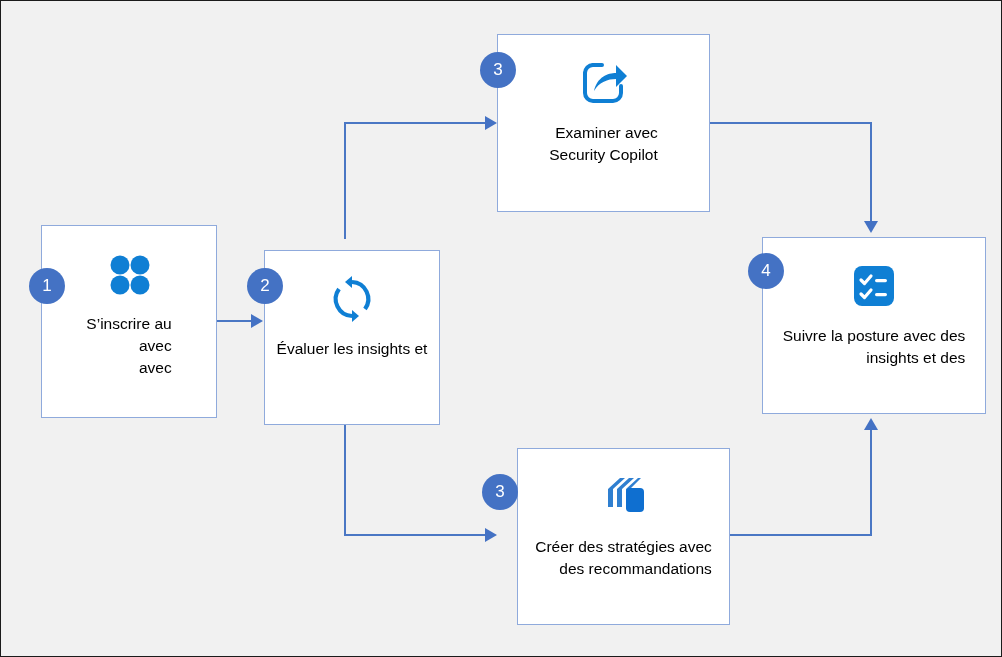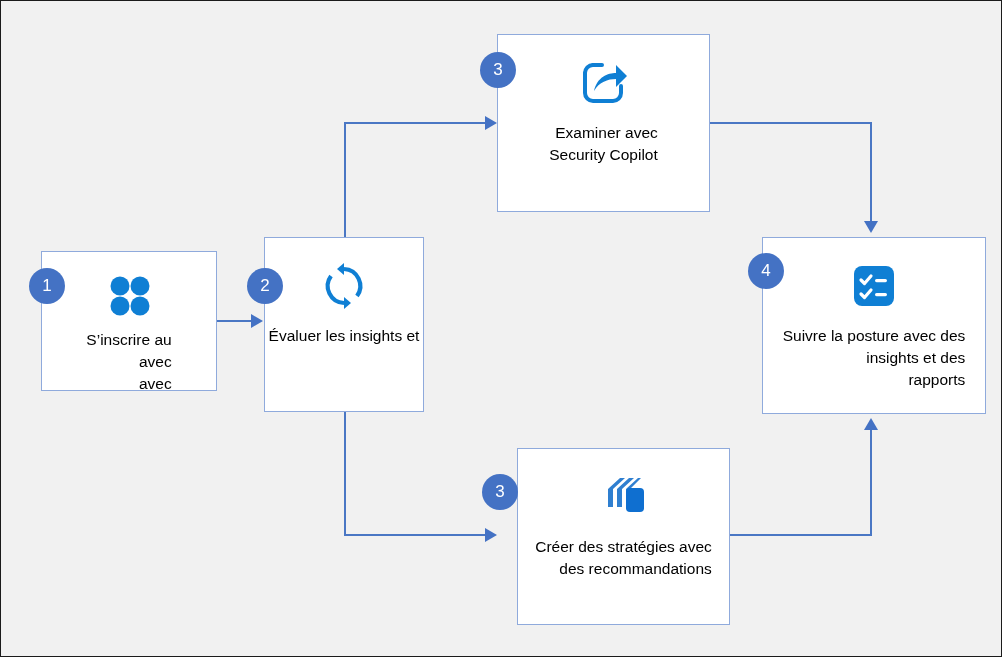--- a/index.html
+++ b/index.html
@@ -122,40 +122,40 @@
   <div class="arrow arrow-right" style="left:484px; top:527px;"></div>
 
   <div class="conn conn-h" style="left:709px; top:121px; width:162px;"></div>
   <div class="conn conn-v" style="left:869px; top:121px; height:100px;"></div>
   <div class="arrow arrow-down" style="left:863px; top:220px;"></div>
 
   <div class="conn conn-h" style="left:709px; top:533px; width:162px;"></div>
   <div class="conn conn-v" style="left:869px; top:429px; height:106px;"></div>
   <div class="arrow arrow-up" style="left:863px; top:417px;"></div>
 
-  <div class="node" style="left:40px; top:250px; width:176px; height:140px;">
+  <div class="node" style="left:40px; top:224px; width:176px; height:193px;">
     <div class="node-inner">
       <div class="node-icon">
         <svg width="44" height="42" viewBox="0 0 44 42" aria-hidden="true">
           <circle cx="13" cy="12" r="9.5" fill="#0f7fd4"></circle>
           <circle cx="33" cy="12" r="9.5" fill="#0f7fd4"></circle>
           <circle cx="13" cy="32" r="9.5" fill="#0f7fd4"></circle>
           <circle cx="33" cy="32" r="9.5" fill="#0f7fd4"></circle>
         </svg>
       </div>
       <div class="node-label">
         <span class="ln">S’inscrire au</span>
         <span class="ln">avec</span>
         <span class="ln">avec</span>
       </div>
     </div>
   </div>
   <div class="badge" style="left:28px; top:267px;">1</div>
 
-  <div class="node wide" style="left:263px; top:236px; width:160px; height:175px;">
+  <div class="node wide" style="left:263px; top:249px; width:176px; height:175px;">
     <div class="node-inner">
       <div class="node-icon">
         <svg width="44" height="46" viewBox="0 0 44 46" aria-hidden="true">
           <g fill="none" stroke="#0f7fd4" stroke-width="4.2" stroke-linecap="butt">
             <path d="M22 6 A17 17 0 0 1 35 33"></path>
             <path d="M22 40 A17 17 0 0 1 9 13"></path>
           </g>
           <polygon points="22,0 22,12 15,6" fill="#0f7fd4"></polygon>
           <polygon points="22,46 22,34 29,40" fill="#0f7fd4"></polygon>
         </svg>
@@ -209,19 +209,18 @@
           <rect x="2" y="2" width="40" height="40" rx="8" fill="#0f7fd4"></rect>
           <path d="M9 16 l3.5 3.5 L19 12" fill="none" stroke="#ffffff" stroke-width="3.2" stroke-linecap="round" stroke-linejoin="round"></path>
           <path d="M9 30 l3.5 3.5 L19 26" fill="none" stroke="#ffffff" stroke-width="3.2" stroke-linecap="round" stroke-linejoin="round"></path>
           <rect x="23" y="15" width="12" height="3.2" rx="1.6" fill="#ffffff"></rect>
           <rect x="23" y="29" width="12" height="3.2" rx="1.6" fill="#ffffff"></rect>
         </svg>
       </div>
       <div class="node-label">
         <span class="ln">Suivre la posture avec des</span>
         <span class="ln">insights et des</span>
-        <span class="ln">rapports</span>
       </div>
     </div>
   </div>
   <div class="badge" style="left:747px; top:252px;">4</div>
 
 </div>
 
 </body></html>

